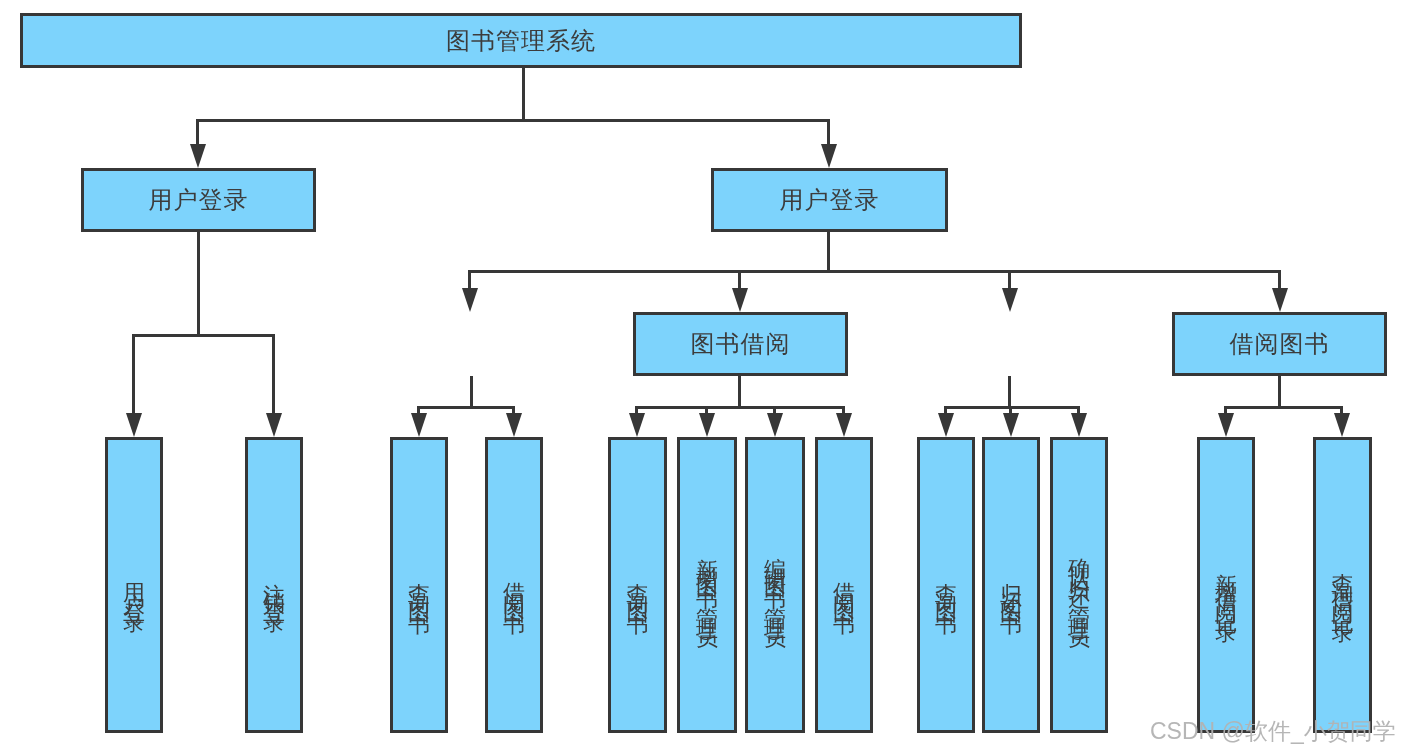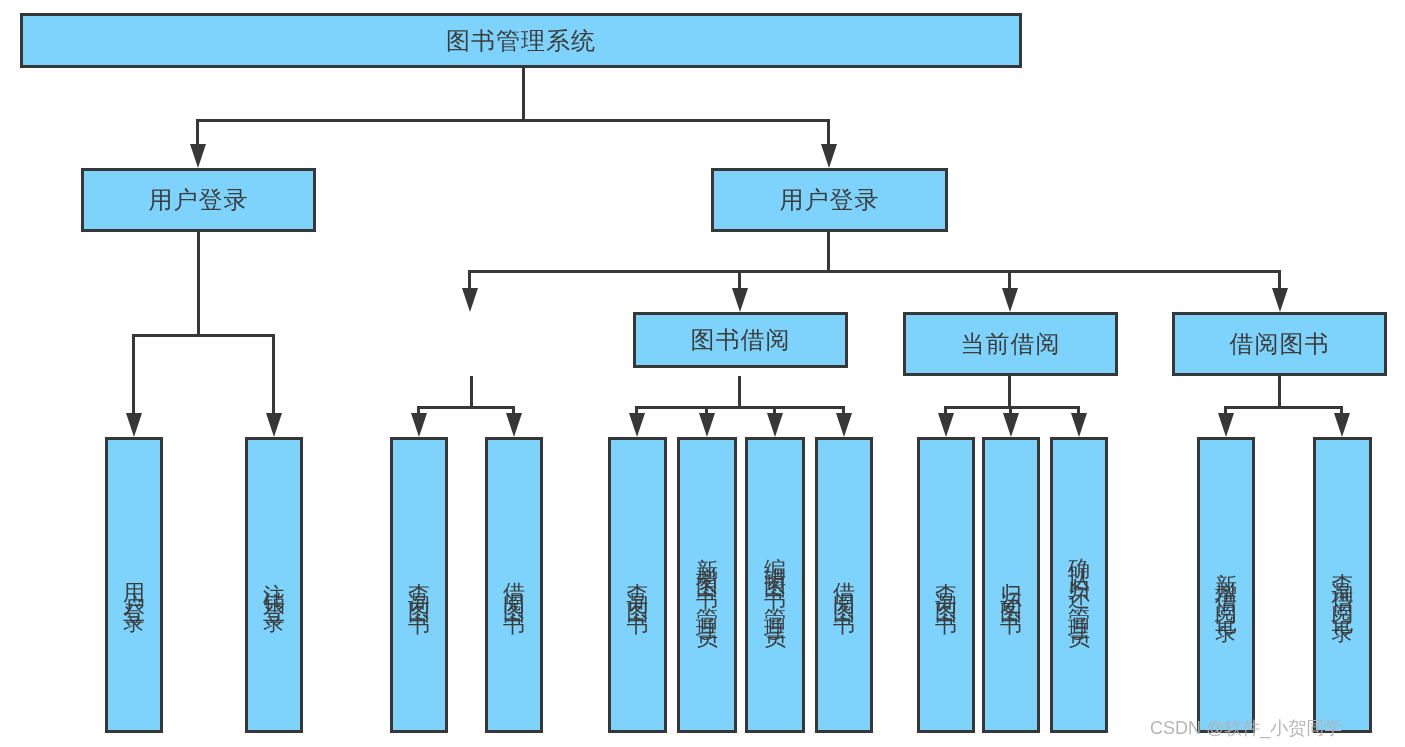--- a/index.html
+++ b/index.html
@@ -41,21 +41,21 @@
     position: absolute;
     width: 0; height: 0;
     border-left: 8px solid transparent;
     border-right: 8px solid transparent;
     border-top: 24px solid #373737;
   }
   #watermark {
     position: absolute;
     left: 1150px;
     top: 716px;
-    font-size: 18px;
+    font-size: 23px;
     color: rgba(178, 178, 178, 0.95);
     white-space: nowrap;
     z-index: 10;
   }
 </style>
 </head>
 <body>
 
 <div id="canvas">
 
@@ -88,25 +88,22 @@
   <div class="hline" style="left:468px;top:270px;width:813px;"></div>
   <div class="vline" style="left:468px;top:270px;height:20px;"></div>
   <div class="arrowhead" style="left:462px;top:288px;"></div>
   <div class="vline" style="left:738px;top:270px;height:20px;"></div>
   <div class="arrowhead" style="left:732px;top:288px;"></div>
   <div class="vline" style="left:1008px;top:270px;height:20px;"></div>
   <div class="arrowhead" style="left:1002px;top:288px;"></div>
   <div class="vline" style="left:1278px;top:270px;height:20px;"></div>
   <div class="arrowhead" style="left:1272px;top:288px;"></div>
 
-  <div class="node h" style="left:633px;top:312px;width:215px;height:56px;">
+  <div class="node h" style="left:633px;top:312px;width:215px;height:64px;">
     <span>图书借阅</span>
-  </div>
-  <div class="node h" style="left:903px;top:312px;width:215px;height:64px;">
-    <span>当前借阅</span>
   </div>
   <div class="node h" style="left:1172px;top:312px;width:215px;height:64px;">
     <span>借阅图书</span>
   </div>
 
   <div class="vline" style="left:470px;top:376px;height:32px;"></div>
   <div class="hline" style="left:417px;top:406px;width:98px;"></div>
   <div class="vline" style="left:417px;top:406px;height:10px;"></div>
   <div class="arrowhead" style="left:411px;top:413px;"></div>
   <div class="vline" style="left:512px;top:406px;height:10px;"></div>

